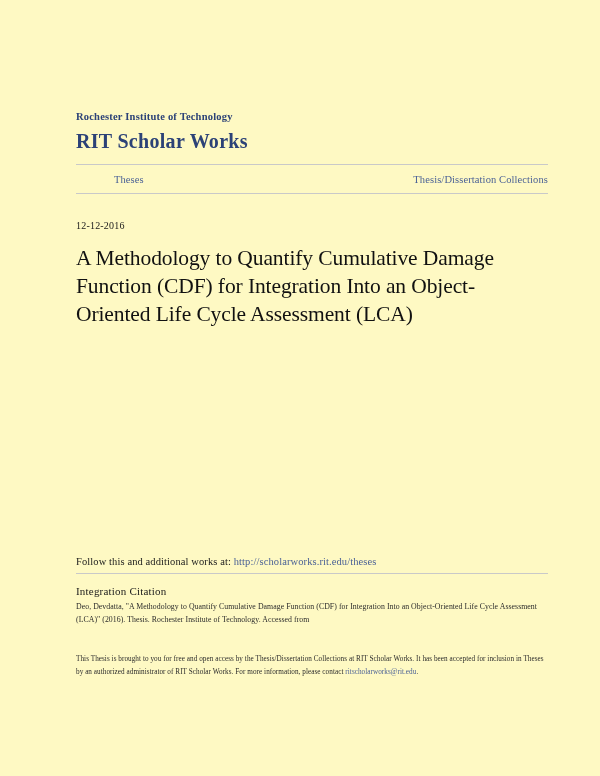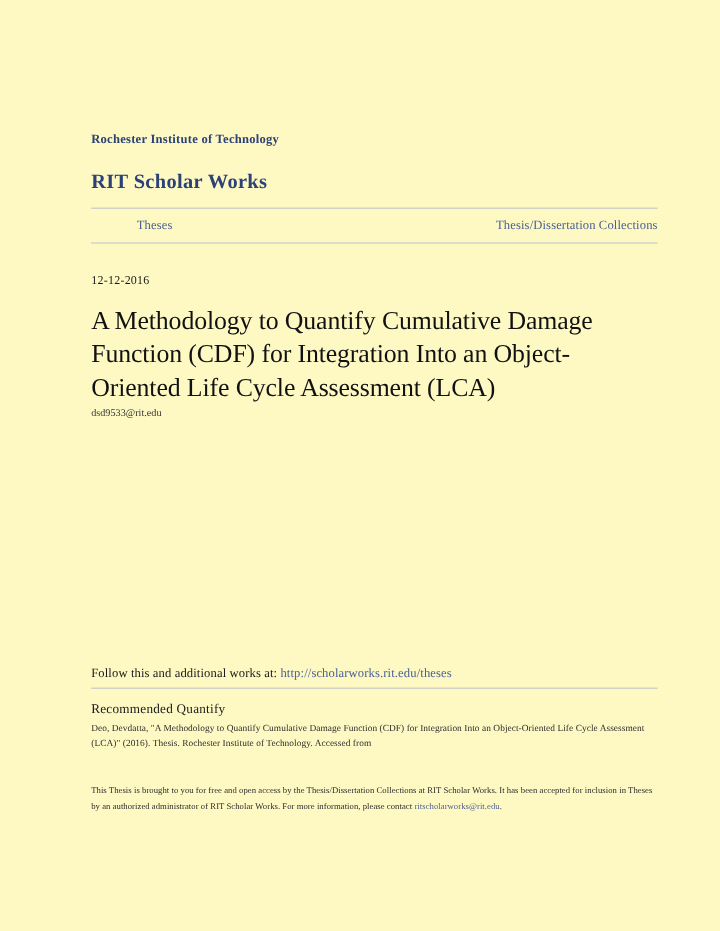--- a/index.html
+++ b/index.html
@@ -39,25 +39,25 @@
     font-family: "Liberation Serif", serif;
     font-weight: bold;
     font-size: 10.5px;
     letter-spacing: 0.2px;
     color: #2c4277;
     line-height: 1.25;
   }
   .repo-name {
     font-family: "Liberation Serif", serif;
     font-weight: bold;
-    font-size: 17px;
+    font-size: 20px;
     letter-spacing: 0.3px;
     color: #2c4277;
     line-height: 1.3;
-    margin-top: 18px;
+    margin-top: 5px;
   }
 
   .rule {
     border: 0;
     border-top: 1px solid #c9c9c9;
     margin: 0;
     width: 100%;
     height: 0;
   }
   .rule-top { margin-top: 10px; }
@@ -191,35 +191,34 @@
       <a class="navlink" href="#">Thesis/Dissertation Collections</a>
     </div>
 
     <hr class="rule">
 
     <div class="record">
       <div class="pubdate">12-12-2016</div>
 
       <h1 class="title">A Methodology to Quantify Cumulative Damage Function (CDF) for Integration Into an Object-Oriented Life Cycle Assessment (LCA)</h1>
 
-      <div class="author-email">dsd9533@rit.edu</div>
     </div>
 
   </div>
 
   <div class="followwrap">
     <div class="followline">
       <span>Follow this and additional works at:</span>
       <a class="url" href="#">http://scholarworks.rit.edu/theses</a>
     </div>
   </div>
 
   <div class="citationwrap">
     <hr class="rule">
-    <div class="citation-head">Recommended Quantify</div>
+    <div class="citation-head">Integration Citation</div>
     <div class="citation-body">Deo, Devdatta, "A Methodology to Quantify Cumulative Damage Function (CDF) for Integration Into an Object-Oriented Life Cycle Assessment (LCA)" (2016). Thesis. Rochester Institute of Technology. Accessed from</div>
   </div>
 
   <div class="footerwrap">
     <div class="footer-text">
       <span>This Thesis is brought to you for free and open access by the Thesis/Dissertation Collections at RIT Scholar Works. It has been accepted for inclusion in Theses by an authorized administrator of RIT Scholar Works. For more information, please contact</span>
       <a class="mail" href="#">ritscholarworks@rit.edu</a><span>.</span>
     </div>
   </div>
 

